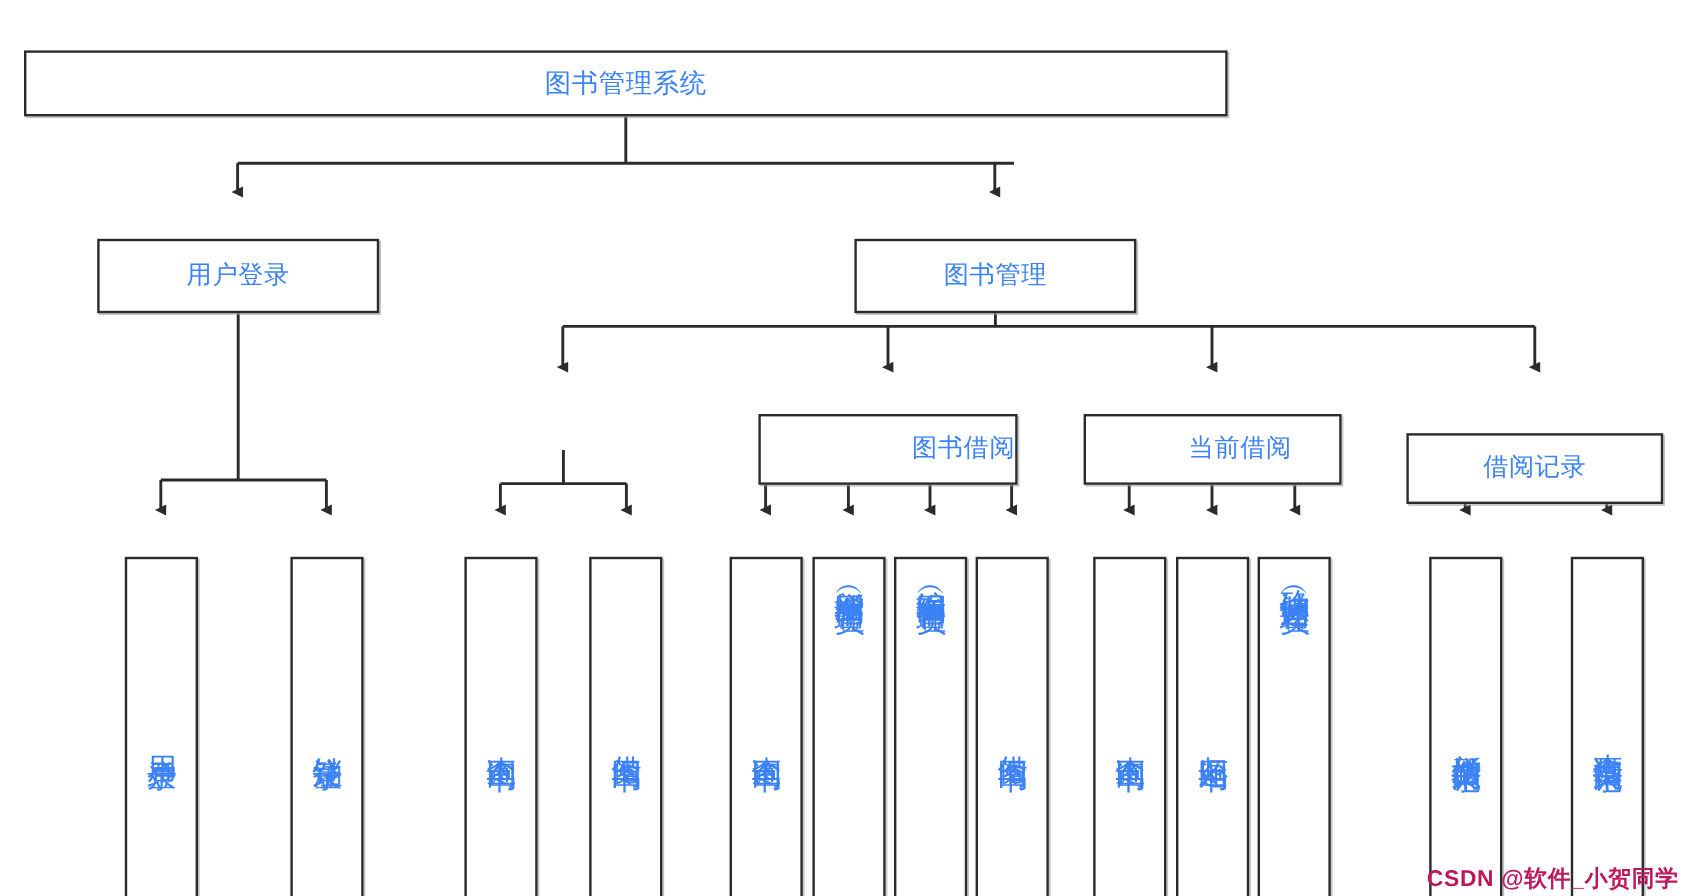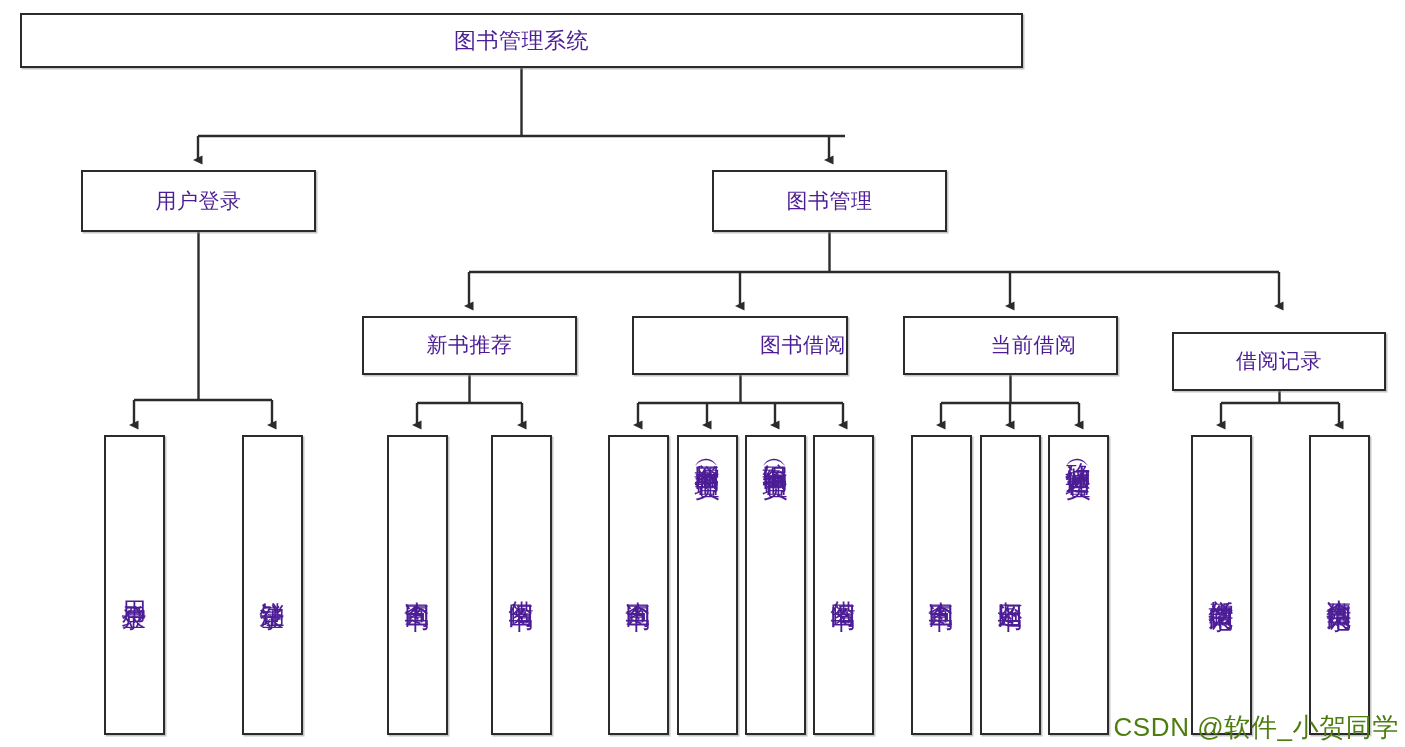--- a/index.html
+++ b/index.html
@@ -28,21 +28,22 @@
   }
   .node {
     position: absolute;
     box-sizing: border-box;
     background: #ffffff;
     border: 2px solid #2b2b2b;
     box-shadow: 1.5px 1.5px 0 0 rgba(150,150,150,0.55);
     display: flex;
     align-items: center;
     justify-content: center;
-    color: #4c1d95;
+    color: #3b82f6;
+    margin-top: 29px;
   }
   .node .label {
     text-align: center;
     line-height: 1.05;
     letter-spacing: 0.5px;
     white-space: nowrap;
   }
   .node.horiz .label {
     font-size: 21px;
   }
@@ -64,25 +65,26 @@
     max-height: 285px;
   }
   .node.leaf.centered {
     align-items: center;
     padding-top: 0;
   }
   .watermark {
     position: absolute;
     right: 6px;
     bottom: 2px;
-    font-size: 26px;
-    color: #4d7c0f;
+    font-size: 19px;
+    color: #be185d;
     letter-spacing: 0.6px;
     white-space: nowrap;
     user-select: none;
+    font-weight: bold;
   }
 </style>
 </head>
 <body>
 
 <div id="canvas">
 
   <svg class="wires" viewBox="0 0 1405 747" xmlns="http://www.w3.org/2000/svg">
     <defs>
       <marker id="arrow" markerWidth="10" markerHeight="10" refX="5" refY="5" orient="auto" markerUnits="userSpaceOnUse">
@@ -137,23 +139,20 @@
     <span class="label">图书管理系统</span>
   </div>
 
   <div class="node horiz" style="left:81px; top:170px; width:235px; height:62px;">
     <span class="label">用户登录</span>
   </div>
   <div class="node horiz" style="left:712px; top:170px; width:235px; height:62px;">
     <span class="label">图书管理</span>
   </div>
 
-  <div class="node horiz" style="left:362px; top:316px; width:215px; height:59px;">
-    <span class="label">新书推荐</span>
-  </div>
   <div class="node horiz" style="left:632px; top:316px; width:216px; height:59px;justify-content:flex-end;">
     <span class="label">图书借阅</span>
   </div>
   <div class="node horiz" style="left:903px; top:316px; width:215px; height:59px;padding-left:46px;">
     <span class="label">当前借阅</span>
   </div>
   <div class="node horiz" style="left:1172px; top:332px; width:214px; height:59px;">
     <span class="label">借阅记录</span>
   </div>
 

